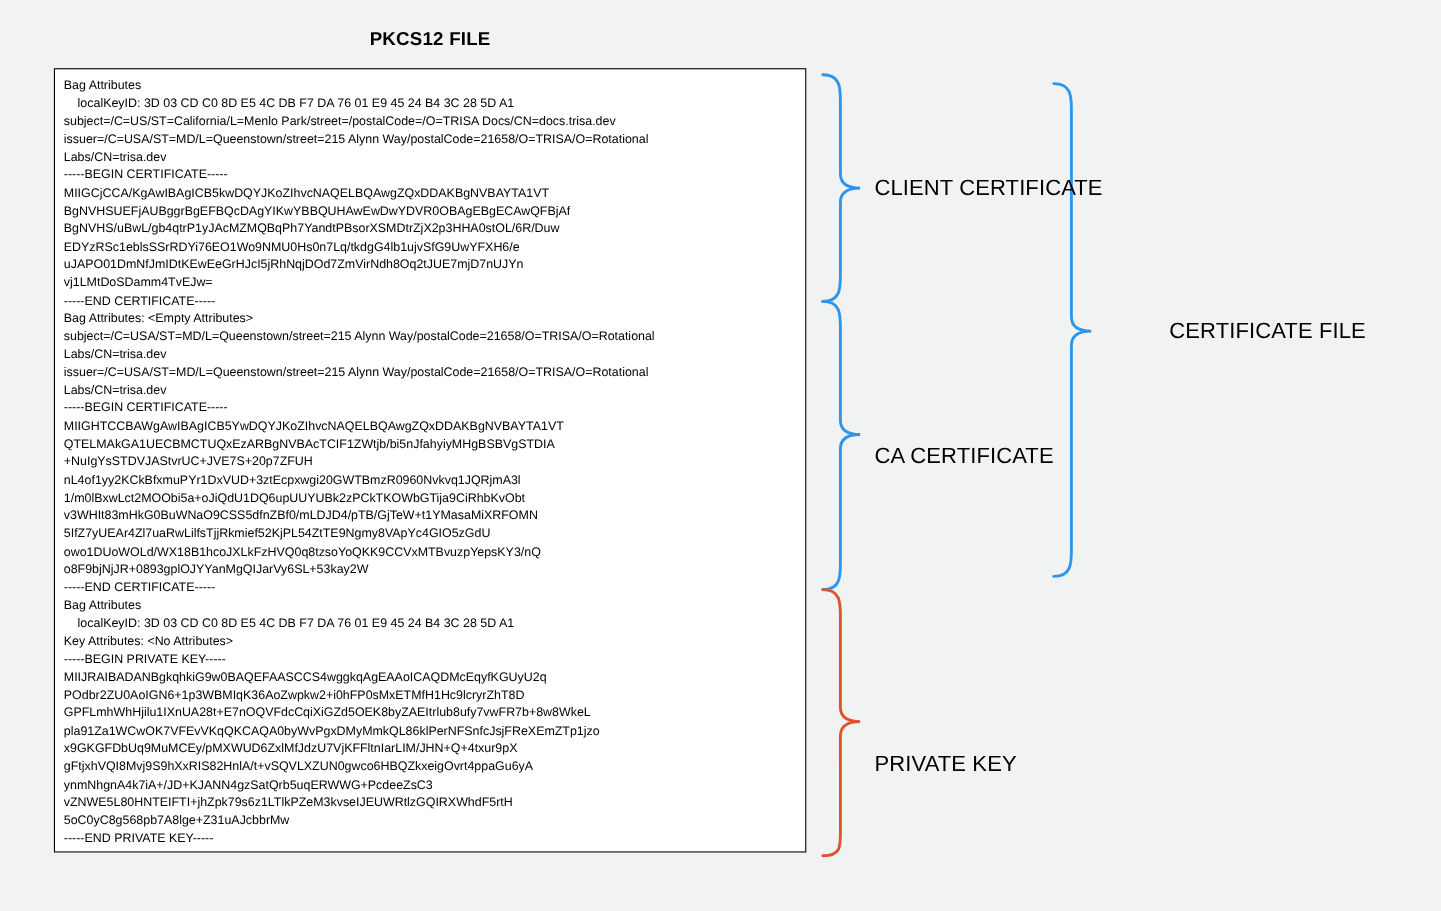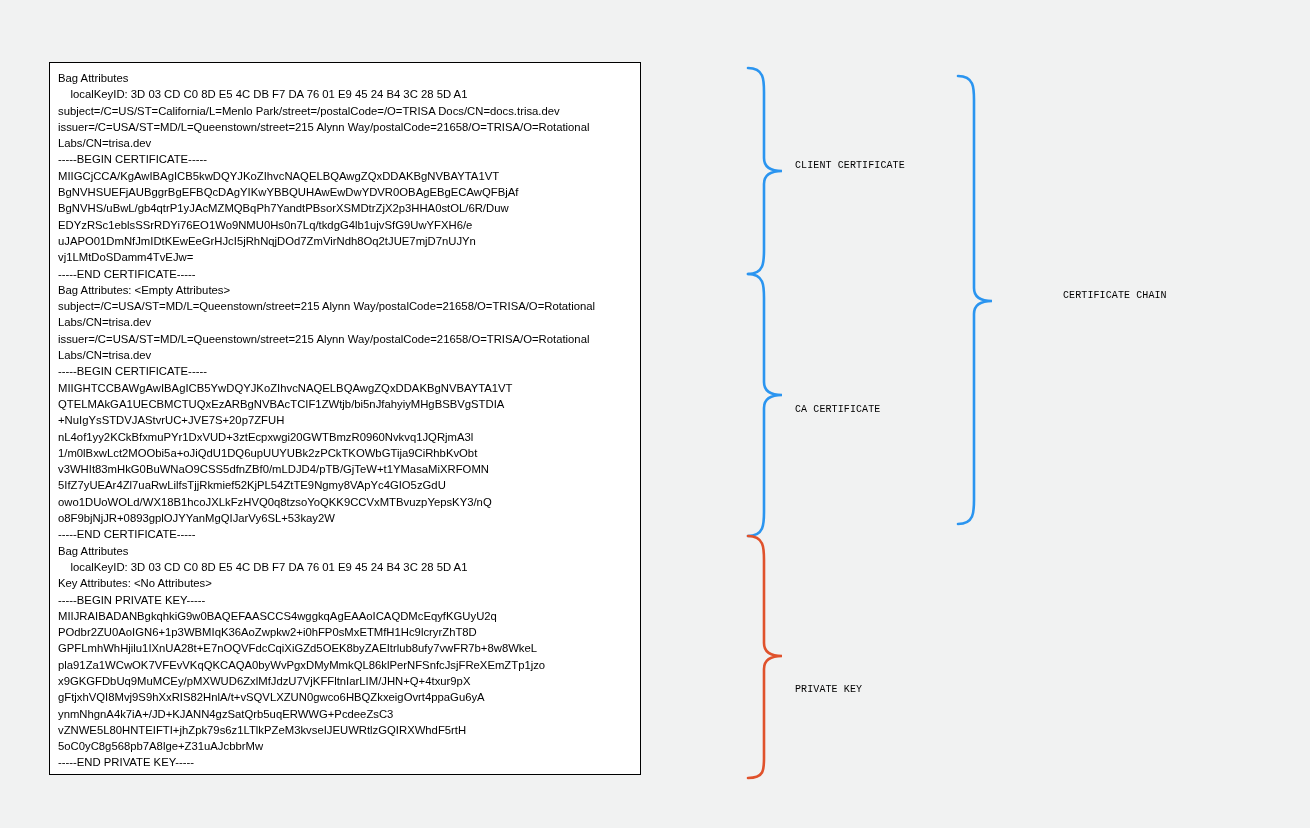--- a/index.html
+++ b/index.html
@@ -36,21 +36,21 @@
     color: #000000;
     letter-spacing: 0.2px;
     white-space: nowrap;
   }
 
   
   #file-box {
     position: absolute;
     left: 49px;
     top: 62px;
-    width: 592px;
+    width: 684px;
     height: 713px;
     background: #ffffff;
     border: 1px solid #000000;
     box-sizing: border-box;
     overflow: hidden;
   }
 
   #file-content {
     position: absolute;
     left: 8px;
@@ -73,36 +73,36 @@
     left: 0;
     top: 0;
     width: 1310px;
     height: 828px;
     pointer-events: none;
   }
 
   
   .annot-label {
     position: absolute;
-    font-size: 10px;
+    font-size: 20px;
     color: #000000;
     white-space: nowrap;
     letter-spacing: 0.1px;
-    font-family: Liberation Mono, monospace;
   }
   #label-client-certificate { left: 795px; top: 160px; }
   #label-ca-certificate     { left: 795px; top: 404px; }
   #label-private-key        { left: 795px; top: 645px; margin-top: 39px; }
   #label-certificate-chain  { left: 1063px; top: 290px; }
 </style>
 </head>
 <body>
 
 <div id="canvas">
 
+  <div id="page-title">PKCS12 FILE</div>
 
   <div id="file-box">
     <div id="file-content"><span class="ln">Bag Attributes</span><span class="ln">    localKeyID: 3D 03 CD C0 8D E5 4C DB F7 DA 76 01 E9 45 24 B4 3C 28 5D A1</span><span class="ln">subject=/C=US/ST=California/L=Menlo Park/street=/postalCode=/O=TRISA Docs/CN=docs.trisa.dev</span><span class="ln">issuer=/C=USA/ST=MD/L=Queenstown/street=215 Alynn Way/postalCode=21658/O=TRISA/O=Rotational</span><span class="ln">Labs/CN=trisa.dev</span><span class="ln">-----BEGIN CERTIFICATE-----</span><span class="ln">MIIGCjCCA/KgAwIBAgICB5kwDQYJKoZIhvcNAQELBQAwgZQxDDAKBgNVBAYTA1VT</span><span class="ln">BgNVHSUEFjAUBggrBgEFBQcDAgYIKwYBBQUHAwEwDwYDVR0OBAgEBgECAwQFBjAf</span><span class="ln">BgNVHS/uBwL/gb4qtrP1yJAcMZMQBqPh7YandtPBsorXSMDtrZjX2p3HHA0stOL/6R/Duw</span><span class="ln">EDYzRSc1eblsSSrRDYi76EO1Wo9NMU0Hs0n7Lq/tkdgG4lb1ujvSfG9UwYFXH6/e</span><span class="ln">uJAPO01DmNfJmIDtKEwEeGrHJcI5jRhNqjDOd7ZmVirNdh8Oq2tJUE7mjD7nUJYn</span><span class="ln">vj1LMtDoSDamm4TvEJw=</span><span class="ln">-----END CERTIFICATE-----</span><span class="ln">Bag Attributes: &lt;Empty Attributes&gt;</span><span class="ln">subject=/C=USA/ST=MD/L=Queenstown/street=215 Alynn Way/postalCode=21658/O=TRISA/O=Rotational</span><span class="ln">Labs/CN=trisa.dev</span><span class="ln">issuer=/C=USA/ST=MD/L=Queenstown/street=215 Alynn Way/postalCode=21658/O=TRISA/O=Rotational</span><span class="ln">Labs/CN=trisa.dev</span><span class="ln">-----BEGIN CERTIFICATE-----</span><span class="ln">MIIGHTCCBAWgAwIBAgICB5YwDQYJKoZIhvcNAQELBQAwgZQxDDAKBgNVBAYTA1VT</span><span class="ln">QTELMAkGA1UECBMCTUQxEzARBgNVBAcTCIF1ZWtjb/bi5nJfahyiyMHgBSBVgSTDIA</span><span class="ln">+NuIgYsSTDVJAStvrUC+JVE7S+20p7ZFUH</span><span class="ln">nL4of1yy2KCkBfxmuPYr1DxVUD+3ztEcpxwgi20GWTBmzR0960Nvkvq1JQRjmA3l</span><span class="ln">1/m0lBxwLct2MOObi5a+oJiQdU1DQ6upUUYUBk2zPCkTKOWbGTija9CiRhbKvObt</span><span class="ln">v3WHIt83mHkG0BuWNaO9CSS5dfnZBf0/mLDJD4/pTB/GjTeW+t1YMasaMiXRFOMN</span><span class="ln">5IfZ7yUEAr4Zl7uaRwLilfsTjjRkmief52KjPL54ZtTE9Ngmy8VApYc4GIO5zGdU</span><span class="ln">owo1DUoWOLd/WX18B1hcoJXLkFzHVQ0q8tzsoYoQKK9CCVxMTBvuzpYepsKY3/nQ</span><span class="ln">o8F9bjNjJR+0893gplOJYYanMgQIJarVy6SL+53kay2W</span><span class="ln">-----END CERTIFICATE-----</span><span class="ln">Bag Attributes</span><span class="ln">    localKeyID: 3D 03 CD C0 8D E5 4C DB F7 DA 76 01 E9 45 24 B4 3C 28 5D A1</span><span class="ln">Key Attributes: &lt;No Attributes&gt;</span><span class="ln">-----BEGIN PRIVATE KEY-----</span><span class="ln">MIIJRAIBADANBgkqhkiG9w0BAQEFAASCCS4wggkqAgEAAoICAQDMcEqyfKGUyU2q</span><span class="ln">POdbr2ZU0AoIGN6+1p3WBMIqK36AoZwpkw2+i0hFP0sMxETMfH1Hc9lcryrZhT8D</span><span class="ln">GPFLmhWhHjilu1IXnUA28t+E7nOQVFdcCqiXiGZd5OEK8byZAEItrlub8ufy7vwFR7b+8w8WkeL</span><span class="ln">pla91Za1WCwOK7VFEvVKqQKCAQA0byWvPgxDMyMmkQL86klPerNFSnfcJsjFReXEmZTp1jzo</span><span class="ln">x9GKGFDbUq9MuMCEy/pMXWUD6ZxlMfJdzU7VjKFFltnIarLIM/JHN+Q+4txur9pX</span><span class="ln">gFtjxhVQI8Mvj9S9hXxRIS82HnlA/t+vSQVLXZUN0gwco6HBQZkxeigOvrt4ppaGu6yA</span><span class="ln">ynmNhgnA4k7iA+/JD+KJANN4gzSatQrb5uqERWWG+PcdeeZsC3</span><span class="ln">vZNWE5L80HNTEIFTI+jhZpk79s6z1LTlkPZeM3kvseIJEUWRtlzGQIRXWhdF5rtH</span><span class="ln">5oC0yC8g568pb7A8lge+Z31uAJcbbrMw</span><span class="ln">-----END PRIVATE KEY-----</span></div>
   </div>
 
   <svg id="braces" viewBox="0 0 1310 828" xmlns="http://www.w3.org/2000/svg">
 
     <path d="M 748 68
              C 764 68, 764 80, 764 92
              L 764 158
@@ -135,15 +135,15 @@
              L 974 500
              C 974 512, 974 524, 958 524" fill="none" stroke="#2b95f0" stroke-width="2.6" stroke-linecap="round"></path>
   </svg>
 
   <div class="annot-label" id="label-client-certificate">CLIENT CERTIFICATE</div>
 
   <div class="annot-label" id="label-ca-certificate">CA CERTIFICATE</div>
 
   <div class="annot-label" id="label-private-key">PRIVATE KEY</div>
 
-  <div class="annot-label" id="label-certificate-chain">CERTIFICATE CHAIN</div>
+  <div class="annot-label" id="label-certificate-chain">CERTIFICATE FILE</div>
 
 </div>
 
 </body></html>

